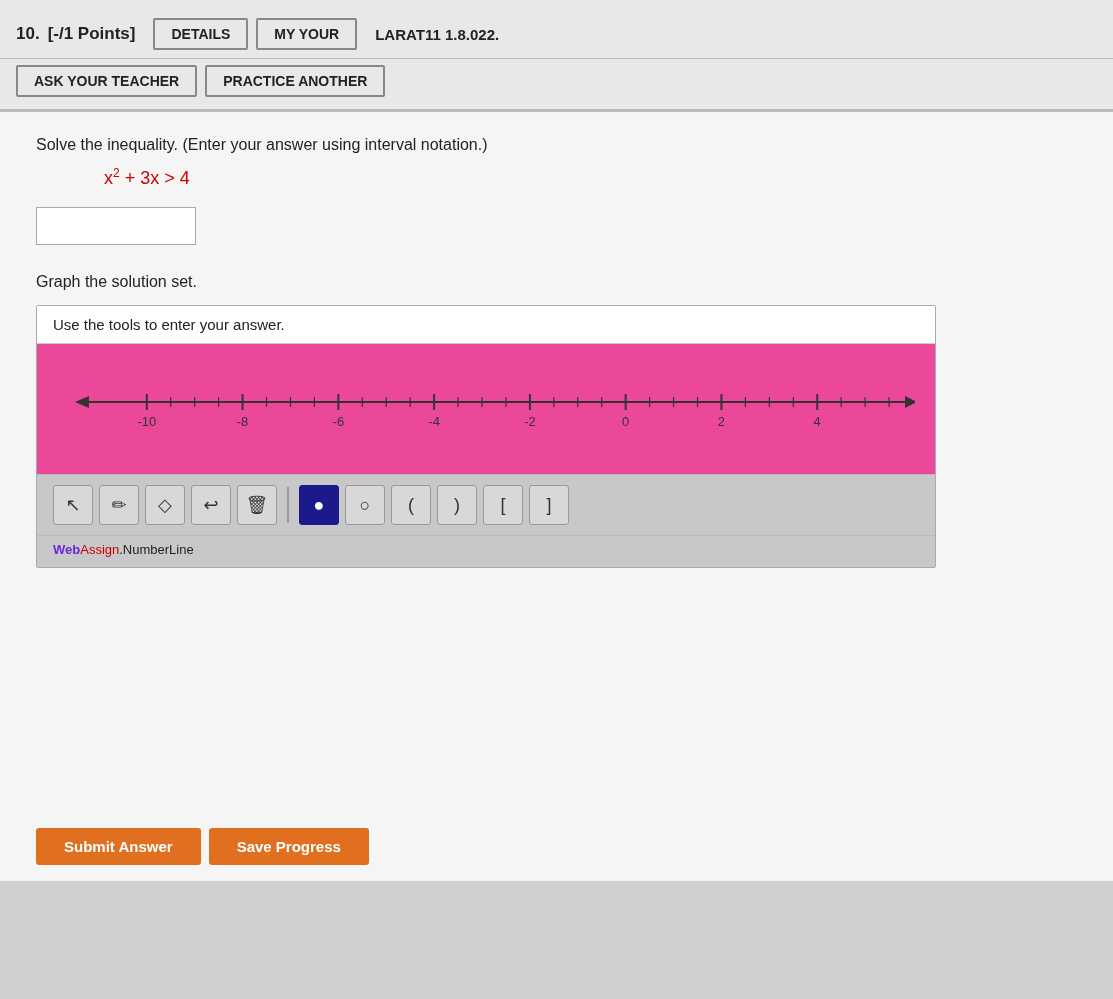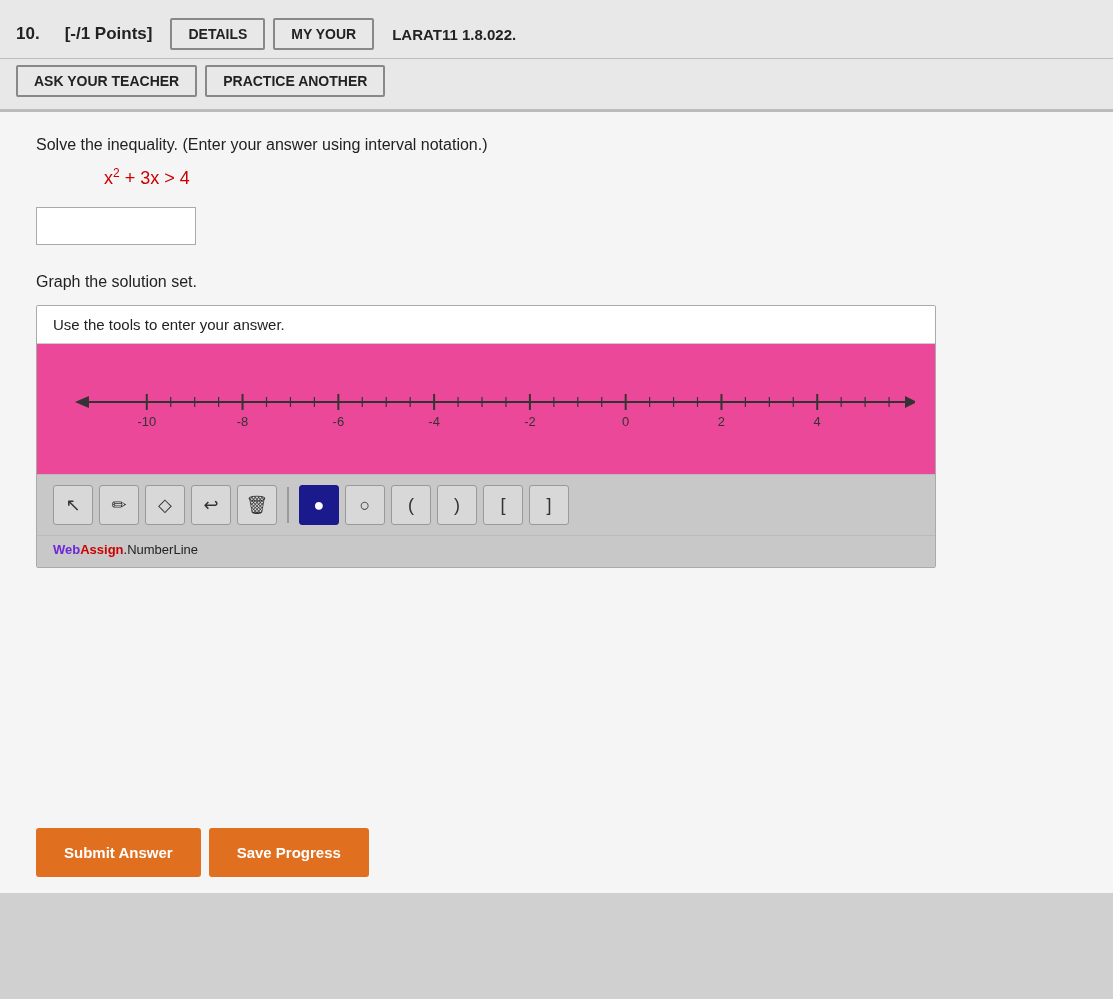--- a/index.html
+++ b/index.html
@@ -23,21 +23,21 @@
       align-items: center;
       flex-wrap: wrap;
       gap: 8px;
       padding: 18px 16px 8px 16px;
       background: #e8e8e8;
       border-bottom: 1px solid #bbb;
     }
     .question-number {
       font-size: 17px;
       font-weight: bold;
-      margin-right: 17px;
+      margin-right: 0;
     }
     .points-label {
       font-size: 17px;
       font-weight: bold;
       margin-right: 10px;
     }
     .btn-outline {
       border: 2px solid #888;
       background: #e8e8e8;
       padding: 6px 16px;
@@ -149,35 +149,35 @@
       background: #999;
       margin: 0 4px;
     }
     .webassign-footer {
       background: #c8c8c8;
       padding: 6px 16px 10px 16px;
       font-size: 13px;
       border-top: 1px solid #bbb;
     }
     .webassign-footer span.web { color: #6d28d9; font-weight: bold; }
-    .webassign-footer span.assign { color: #cc0000; font-weight: bold; text-align: center; }
+    .webassign-footer span.assign { color: #cc0000; font-weight: normal; text-align: center; }
     .webassign-footer span.rest { color: #222; font-weight: normal; }
 
     
     .bottom-btns {
       display: flex;
       gap: 8px;
       padding: 16px 36px;
       background: #f5f5f5;
     }
     .btn-orange {
       background: #e07020;
       color: #fff;
       border: none;
-      padding: 16px 28px;
+      padding: 10px 28px;
       font-size: 15px;
       font-weight: bold;
       border-radius: 3px;
       cursor: pointer;
     }
   </style>
 </head>
 <body>
 
 <div class="page-container">

